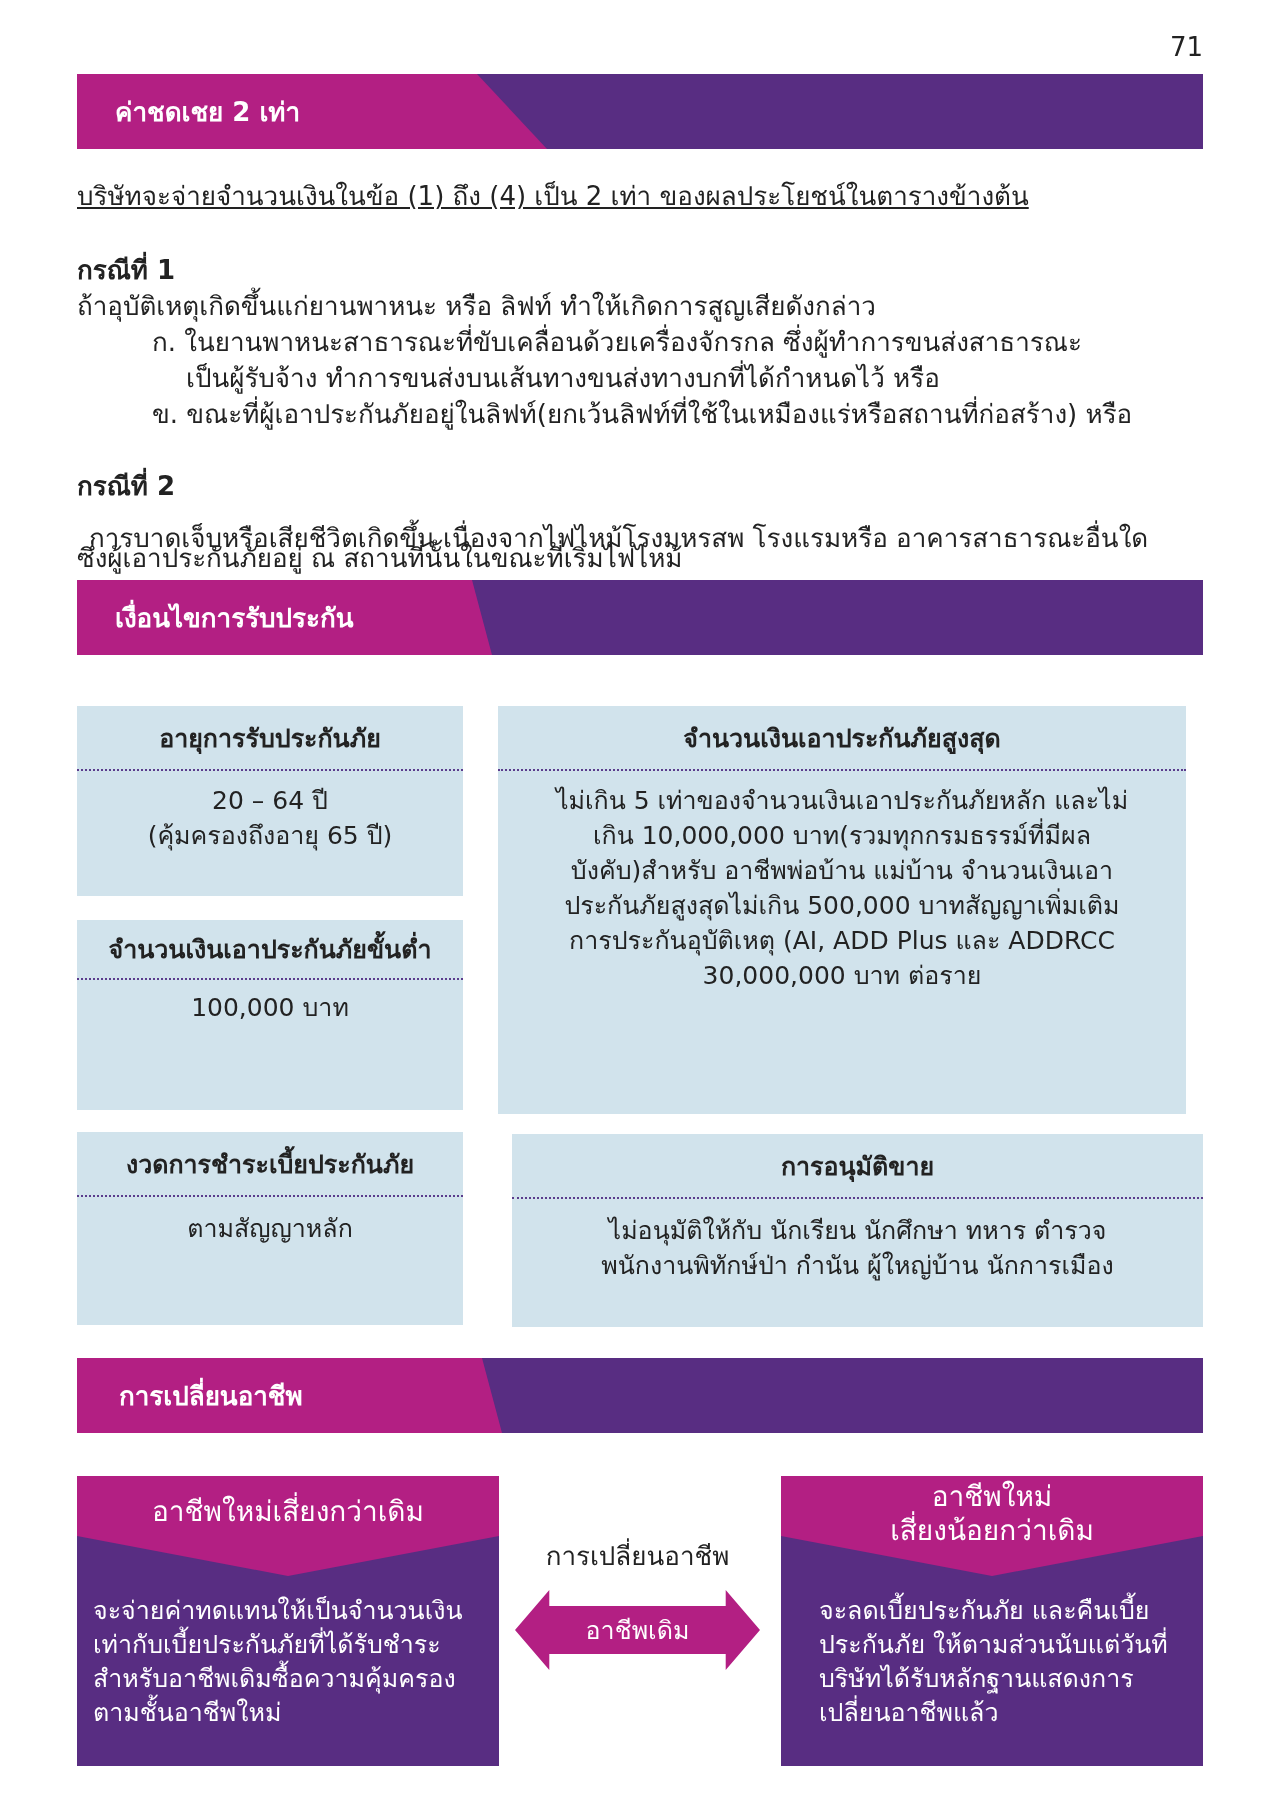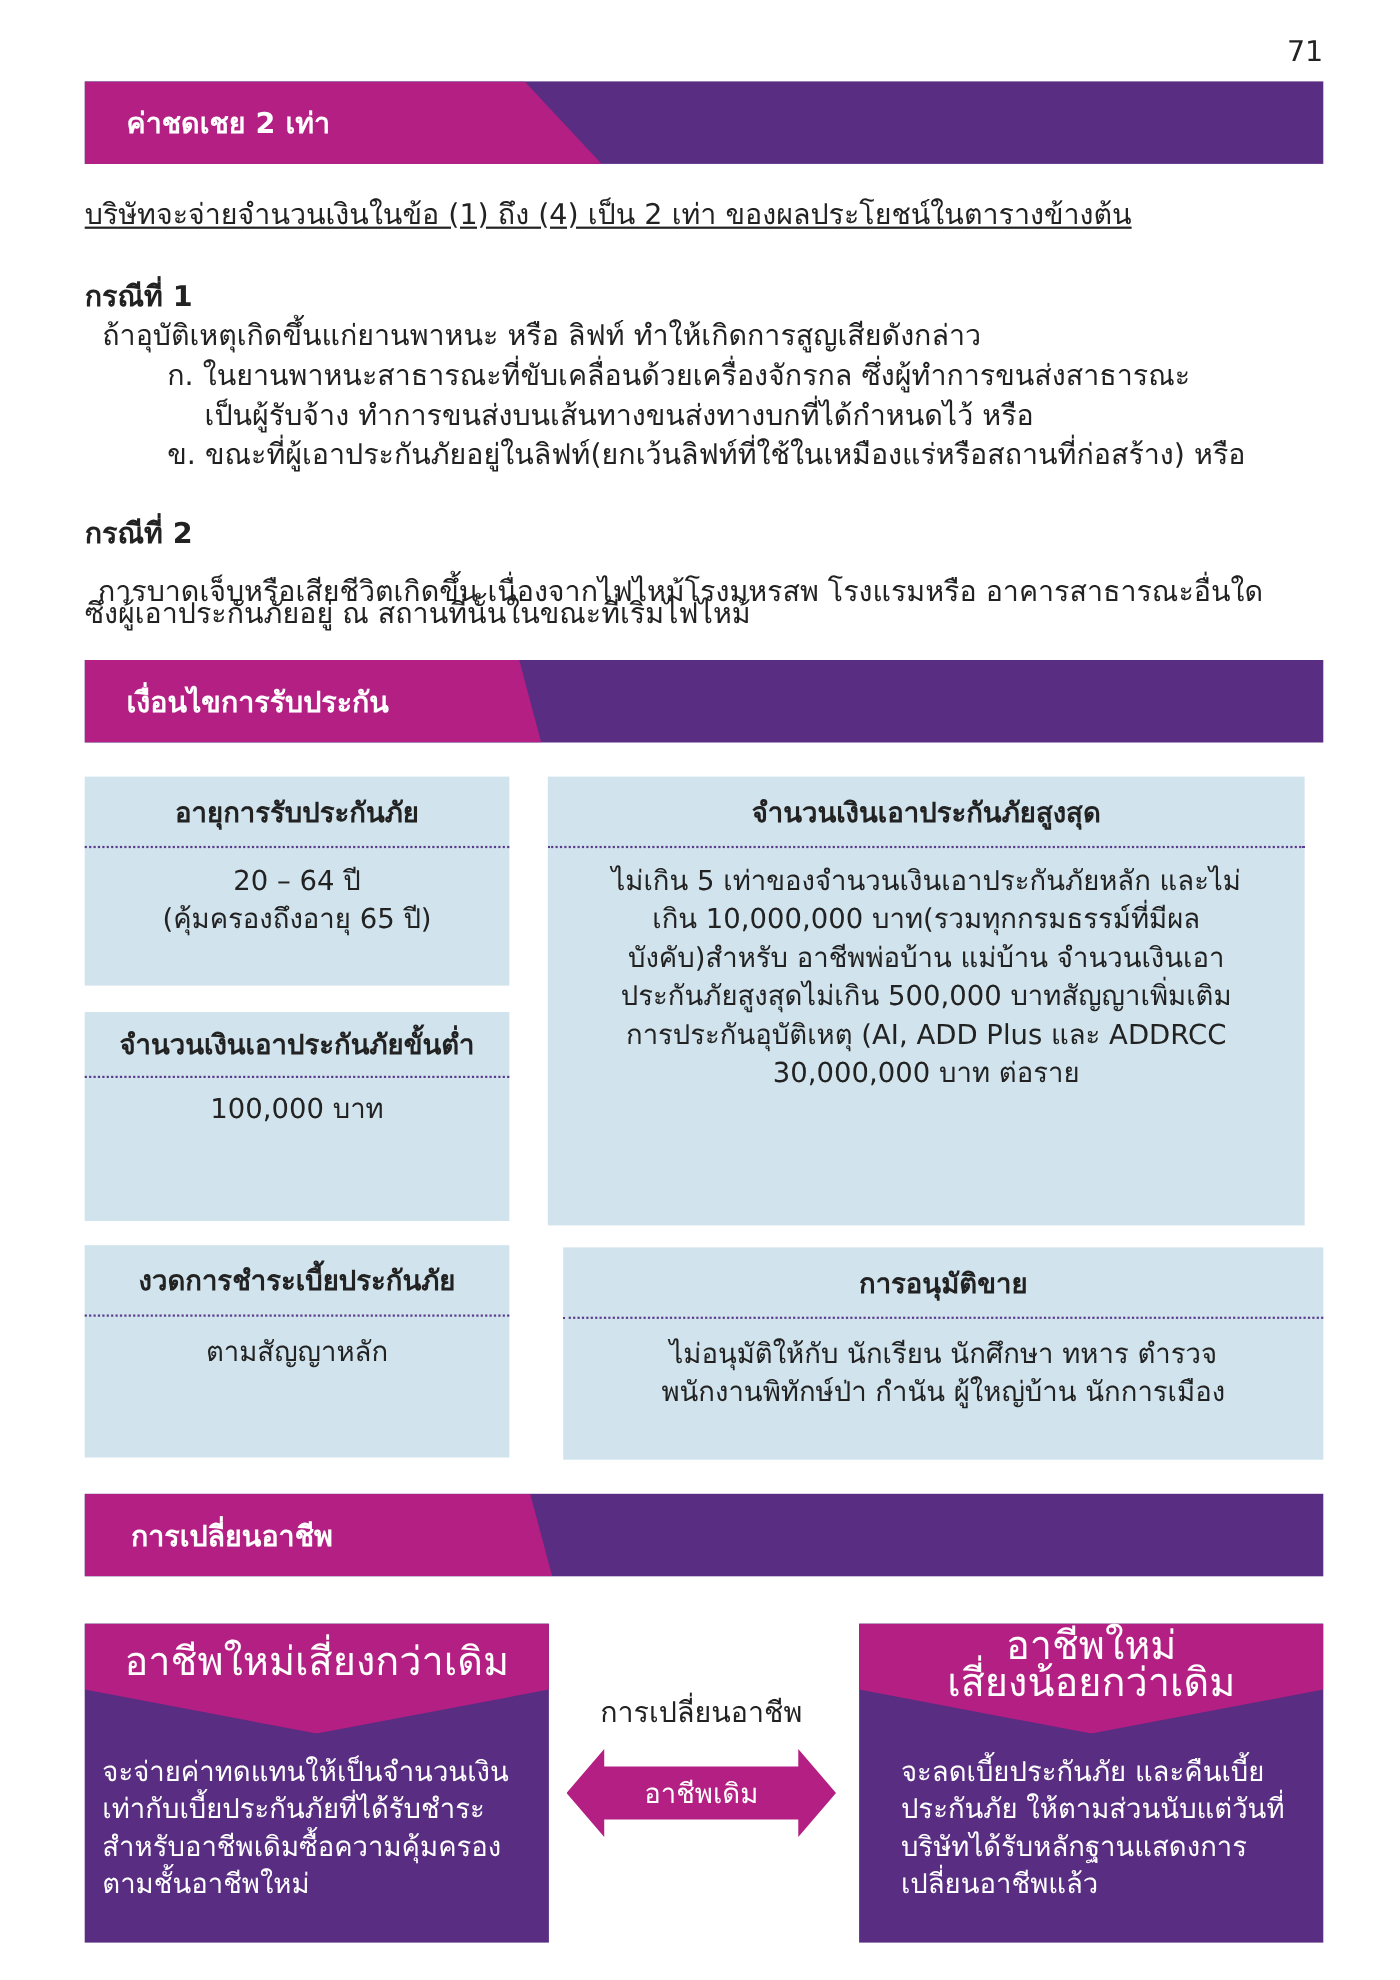--- a/index.html
+++ b/index.html
@@ -14,50 +14,50 @@
 
   .para { position: absolute; left: 77px; font-size: 26px; line-height: 36px; color: #222; }
   .bold { font-weight: bold; }
 
   .card { position: absolute; background: #d1e3ec; }
   .card .card-head { height: 65px; display: flex; align-items: center; justify-content: center; font-weight: bold; font-size: 25px; color: #222; border-bottom: 2px dotted #5a3c8c; text-align: center; }
   .card .card-body { padding: 10px 18px; text-align: center; font-size: 25px; line-height: 35px; color: #222; }
 
   .occ-box { position: absolute; top: 1476px; width: 422px; height: 290px; background: #582d82; overflow: hidden; }
   .occ-box .occ-head { position: absolute; left: 0; top: 0; width: 100%; height: 100px; background: #b31f83; clip-path: polygon(0 0, 100% 0, 100% 60%, 50% 100%, 0 60%); }
-  .occ-box .occ-title { position: absolute; left: 0; top: 0; width: 100%; height: 72px; display: flex; flex-direction: column; align-items: center; justify-content: center; color: #fff; font-size: 36px; line-height: 34px; text-align: center; }
+  .occ-box .occ-title { position: absolute; left: 0; top: 0; width: 100%; height: 72px; display: flex; flex-direction: column; align-items: center; justify-content: center; color: #fff; font-size: 28px; line-height: 34px; text-align: center; }
   .occ-box .occ-text { position: absolute; left: 16px; right: 16px; top: 118px; color: #fff; font-size: 25px; line-height: 34px; }
 
   .arrow { position: absolute; left: 515px; top: 1590px; width: 245px; height: 80px; background: #b31f83; clip-path: polygon(0 50%, 14% 0, 14% 20%, 86% 20%, 86% 0, 100% 50%, 86% 100%, 86% 80%, 14% 80%, 14% 100%); }
   .arrow-label { position: absolute; left: 515px; top: 1590px; width: 245px; height: 80px; display: flex; align-items: center; justify-content: center; color: #fff; font-size: 25px; }
   .change-label { position: absolute; left: 515px; top: 1535px; width: 245px; text-align: center; font-size: 26px; color: #222; }
 </style>
 </head>
 <body>
 
 <div class="page-number">71</div>
 
 <div class="banner" style="top:74px;padding-left:40px;">
   <div class="pink" style="width:470px; clip-path: polygon(0 0, 400px 0, 470px 100%, 0 100%);"></div>
   <div class="title">ค่าชดเชย 2 เท่า</div>
 </div>
 
 <div class="para" style="top:178px;text-decoration:underline;">บริษัทจะจ่ายจำนวนเงินในข้อ (1) ถึง (4) เป็น 2 เท่า ของผลประโยชน์ในตารางข้างต้น</div>
 
 <div class="para bold" style="top:252px;">กรณีที่ 1</div>
-<div class="para" style="top:288px;margin-left:16px;">ถ้าอุบัติเหตุเกิดขึ้นแก่ยานพาหนะ หรือ ลิฟท์ ทำให้เกิดการสูญเสียดังกล่าว</div>
+<div class="para" style="top:288px;">ถ้าอุบัติเหตุเกิดขึ้นแก่ยานพาหนะ หรือ ลิฟท์ ทำให้เกิดการสูญเสียดังกล่าว</div>
 <div class="para" style="top:324px; left:152px;">ก. ในยานพาหนะสาธารณะที่ขับเคลื่อนด้วยเครื่องจักรกล ซึ่งผู้ทำการขนส่งสาธารณะ</div>
 <div class="para" style="top:360px; left:186px;">เป็นผู้รับจ้าง ทำการขนส่งบนเส้นทางขนส่งทางบกที่ได้กำหนดไว้ หรือ</div>
 <div class="para" style="top:396px; left:152px;">ข. ขณะที่ผู้เอาประกันภัยอยู่ในลิฟท์(ยกเว้นลิฟท์ที่ใช้ในเหมืองแร่หรือสถานที่ก่อสร้าง) หรือ</div>
 
 <div class="para bold" style="top:468px;">กรณีที่ 2</div>
 <div class="para" style="top:520px;margin-left:12px;">การบาดเจ็บหรือเสียชีวิตเกิดขึ้น เนื่องจากไฟไหม้โรงมหรสพ โรงแรมหรือ อาคารสาธารณะอื่นใด</div>
 <div class="para" style="top:540px;">ซึ่งผู้เอาประกันภัยอยู่ ณ สถานที่นั้นในขณะที่เริ่มไฟไหม้</div>
 
-<div class="banner" style="top:600px;">
+<div class="banner" style="top:580px;">
   <div class="pink" style="width:415px; clip-path: polygon(0 0, 395px 0, 415px 100%, 0 100%); "></div>
   <div class="title">เงื่อนไขการรับประกัน</div>
 </div>
 
 <div class="card" style="left:77px; top:706px; width:386px; height:190px;">
   <div class="card-head">อายุการรับประกันภัย</div>
   <div class="card-body" style="padding-top:12px;">
     <div>20 – 64 ปี</div>
     <div>(คุ้มครองถึงอายุ 65 ปี)</div>
   </div>

